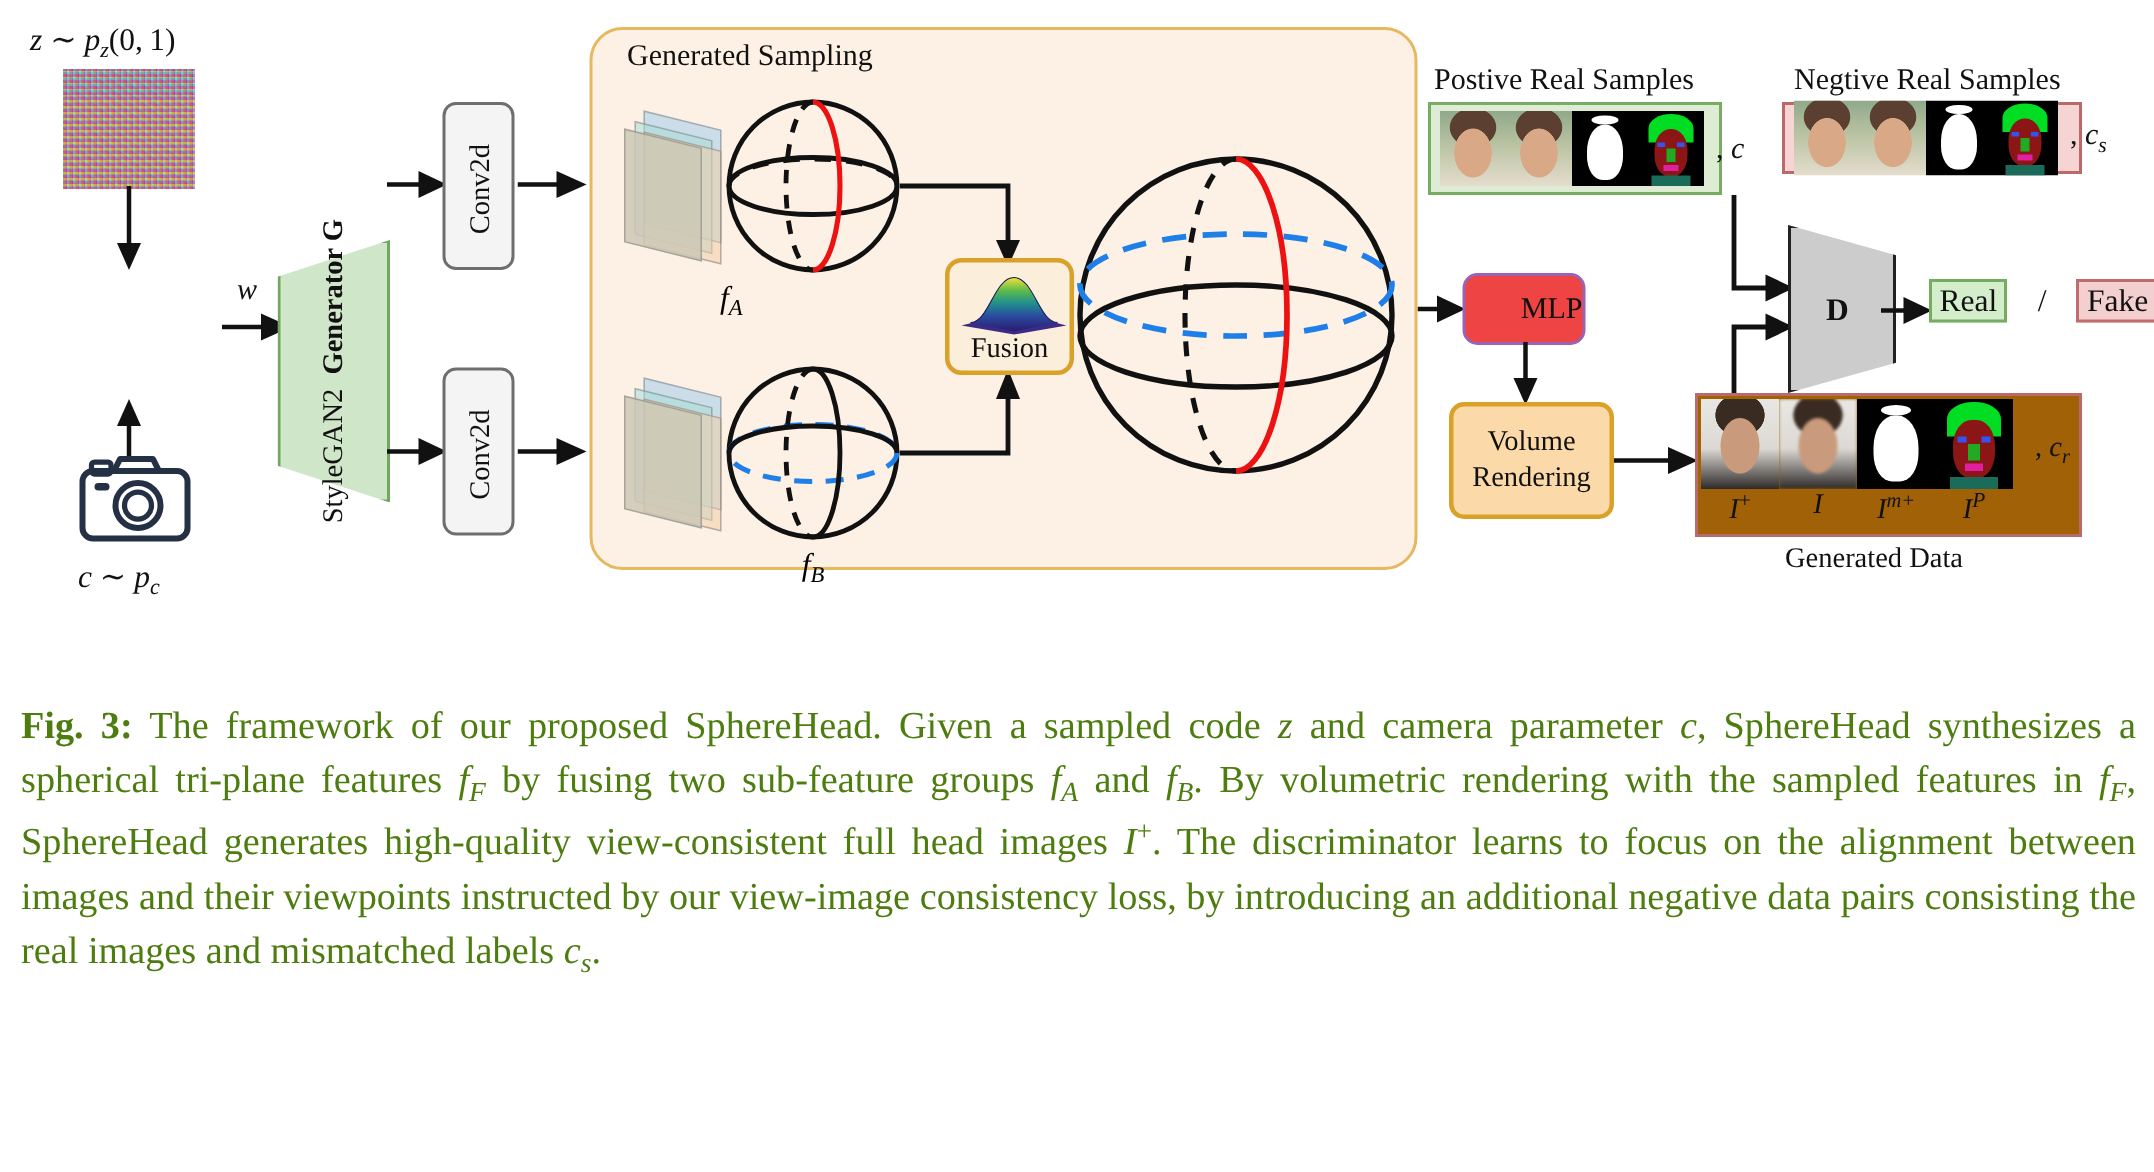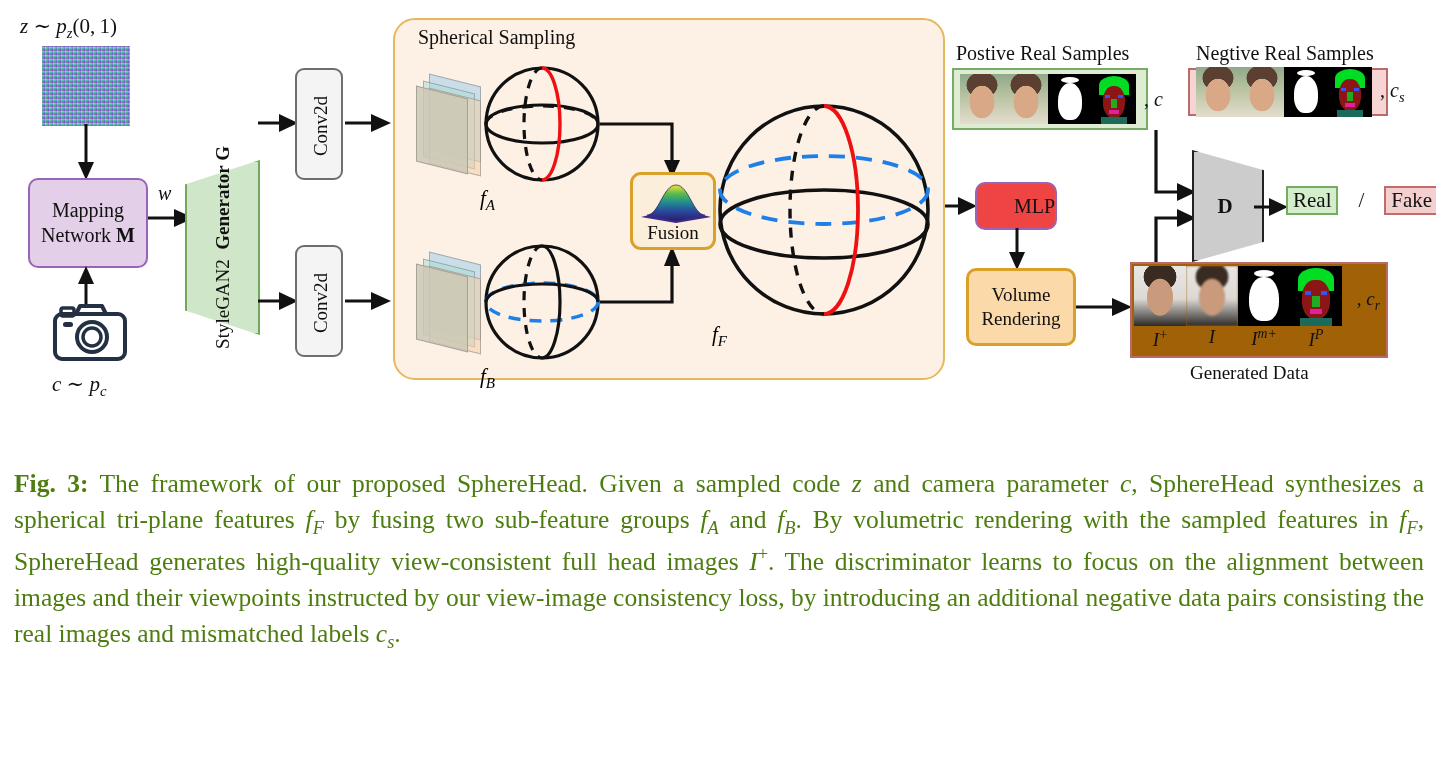--- a/index.html
+++ b/index.html
@@ -230,24 +230,20 @@
   <div class="abs lbl" id="z-label">
     <i>z</i> ∼ <i>p<sub style="font-size:.7em">z</sub></i>(0, 1)
   </div>
   <div class="abs" id="noise-image"></div>
 
   <svg class="abs" style="left:60px; top:124px;" width="60" height="58">
     <line x1="26" y1="0" x2="26" y2="42" stroke="#111" stroke-width="3"></line>
     <polygon points="26,56 18,38 34,38" fill="#111"></polygon>
   </svg>
 
-  <div class="abs rbox" id="mapping-network-box">
-    <span>Mapping</span>
-    <span>Network <b>M</b></span>
-  </div>
 
   <svg class="abs" style="left:52px; top:300px;" width="76" height="62" viewBox="0 0 76 62">
     <rect x="3" y="14" width="70" height="45" rx="7" fill="none" stroke="#243044" stroke-width="4"></rect>
     <path d="M24 14 L28 6 L50 6 L54 14 Z" fill="none" stroke="#243044" stroke-width="4" stroke-linejoin="round"></path>
     <rect x="9" y="8" width="13" height="8" rx="2" fill="none" stroke="#243044" stroke-width="3.5"></rect>
     <circle cx="40" cy="37" r="15" fill="none" stroke="#243044" stroke-width="4"></circle>
     <circle cx="40" cy="37" r="9" fill="none" stroke="#243044" stroke-width="3.5"></circle>
     <rect x="11" y="22" width="10" height="5" rx="2.5" fill="#243044"></rect>
   </svg>
   <div class="abs lbl" id="c-label">
@@ -291,21 +287,21 @@
   <svg class="abs" style="left:345px; top:110px;" width="48" height="26">
     <line x1="0" y1="13" x2="28" y2="13" stroke="#111" stroke-width="3"></line>
     <polygon points="46,13 26,4 26,22" fill="#111"></polygon>
   </svg>
   <svg class="abs" style="left:345px; top:288px;" width="48" height="26">
     <line x1="0" y1="13" x2="28" y2="13" stroke="#111" stroke-width="3"></line>
     <polygon points="46,13 26,4 26,22" fill="#111"></polygon>
   </svg>
 
   <div class="abs" id="spherical-sampling-panel"></div>
-  <div class="abs" id="spherical-sampling-title">Spherical Sampling</div>
+  <div class="abs" id="spherical-sampling-title">Generated Sampling</div>
 
   <div class="abs triplane" id="triplane-a">
     <div class="pl p1"></div>
       <div class="pl p2"></div>
       <div class="pl p3"></div>
       <div class="pl p4"></div>
   </div>
   <div class="abs triplane" id="triplane-b">
     <div class="pl p1"></div>
       <div class="pl p2"></div>
@@ -324,21 +320,21 @@
     <span style="font-size:21px;"><i>f</i><sub style="font-size:.72em;font-style:italic">A</sub></span>
   </div>
 
   <svg class="abs" style="left:480px; top:240px;" width="124" height="124" viewBox="0 0 124 124">
     <circle cx="62" cy="62" r="56" fill="none" stroke="#111" stroke-width="3.2"></circle>
     <ellipse cx="62" cy="62" rx="56" ry="19" fill="none" stroke="#1f7fe8" stroke-width="3.4" stroke-dasharray="12 9"></ellipse>
     <path d="M62 6 A 18 56 0 0 0 62 118" fill="none" stroke="#111" stroke-width="3.2" stroke-dasharray="9 8"></path>
     <path d="M62 6 A 18 56 0 0 1 62 118" fill="none" stroke="#111" stroke-width="3.2"></path>
     <path d="M6 62 A 56 18 0 0 1 118 62" fill="none" stroke="#111" stroke-width="3.2"></path>
   </svg>
-  <div class="abs" style="left:480px; top:364px; width:124px;">
+  <div class="abs" style="left:480px; top:364px; width:124px;text-align:center;">
     <span style="font-size:21px;"><i>f</i><sub style="font-size:.72em;font-style:italic">B</sub></span>
   </div>
 
   <svg class="abs" style="left:600px; top:118px;" width="80" height="62">
     <path d="M0 6 H 72 V 44" fill="none" stroke="#111" stroke-width="3.2"></path>
     <polygon points="72,60 64,42 80,42" fill="#111"></polygon>
   </svg>
   <svg class="abs" style="left:600px; top:244px;" width="80" height="64">
     <path d="M0 58 H 72 V 20" fill="none" stroke="#111" stroke-width="3.2"></path>
     <polygon points="72,2 64,22 80,22" fill="#111"></polygon>
@@ -362,23 +358,20 @@
     <div id="fusion-label">Fusion</div>
   </div>
 
   <svg class="abs" style="left:712px; top:98px;" width="224" height="224" viewBox="0 0 224 224">
     <circle cx="112" cy="112" r="104" fill="none" stroke="#111" stroke-width="3.6"></circle>
     <ellipse cx="112" cy="126" rx="104" ry="34" fill="none" stroke="#111" stroke-width="3.6"></ellipse>
     <ellipse cx="112" cy="92" rx="104" ry="34" fill="none" stroke="#1f7fe8" stroke-width="3.8" stroke-dasharray="16 11"></ellipse>
     <path d="M112 8 A 34 104 0 0 0 112 216" fill="none" stroke="#111" stroke-width="3.4" stroke-dasharray="10 9"></path>
     <path d="M112 8 A 34 104 0 0 1 112 216" fill="none" stroke="#ee1111" stroke-width="3.8"></path>
   </svg>
-  <div class="abs" style="left:712px; top:322px; width:224px;">
-    <span style="font-size:21px;"><i>f</i><sub style="font-size:.72em;font-style:italic">F</sub></span>
-  </div>
 
   <svg class="abs" style="left:945px; top:193px;" width="34" height="26">
     <line x1="0" y1="13" x2="16" y2="13" stroke="#111" stroke-width="3"></line>
     <polygon points="32,13 13,4 13,22" fill="#111"></polygon>
   </svg>
 
   <div class="abs rbox" id="mlp-box">
     <span>MLP</span>
   </div>
 

